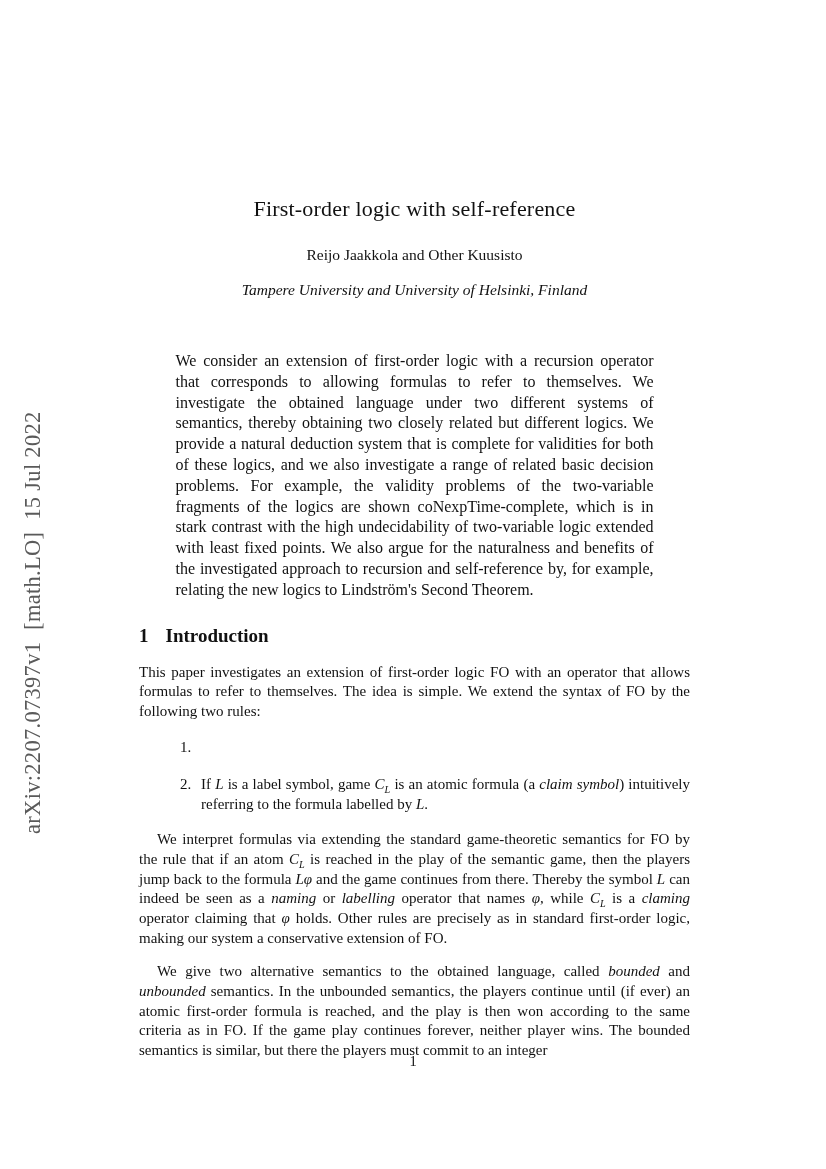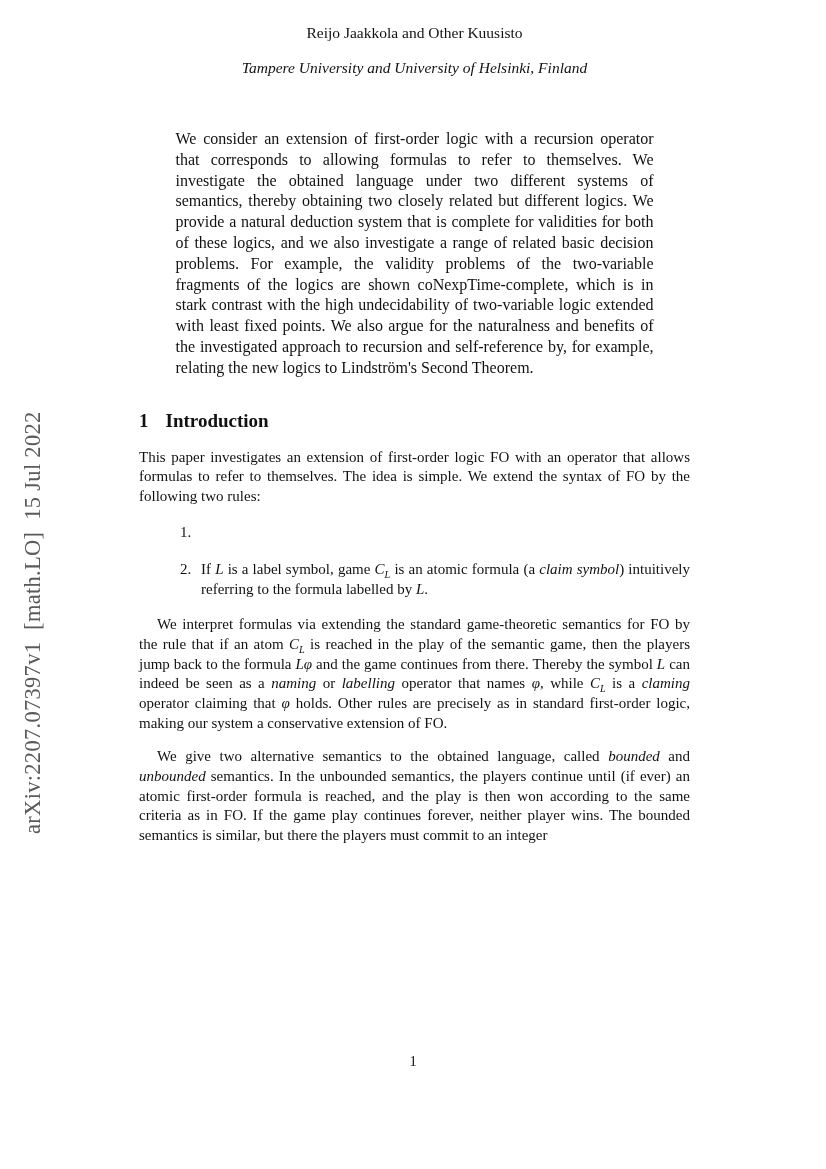--- a/index.html
+++ b/index.html
@@ -60,21 +60,21 @@
     font-weight: bold;
     font-size: 14.5px;
   }
   .abstract-text {
     margin-top: 12px;
     font-size: 16px;
     line-height: 1.3;
     text-align: justify;
   }
   .section-heading {
-    margin-top: 31px;
+    margin-top: 24px;
     font-size: 19px;
     font-weight: bold;
   }
   .section-heading .sec-num { margin-right: 17px; }
   .para {
     font-size: 15px;
     line-height: 1.31;
     text-align: justify;
     margin-top: 13px;
   }
@@ -107,20 +107,21 @@
 </style>
 </head>
 <body>
 
 <div class="page">
 
   <div class="arxiv-strip">arXiv:2207.07397v1  [math.LO]  15 Jul 2022</div>
 
   <div class="content">
 
+    <h1 class="title">First-order logic with self-reference</h1>
 
     <div class="authors">Reijo Jaakkola and Other Kuusisto</div>
 
     <div class="affiliation">Tampere University and University of Helsinki, Finland</div>
 
     <div class="abstract">
       <p class="abstract-text">We consider an extension of first-order logic with a recursion operator that corresponds to allowing formulas to refer to themselves. We investigate the obtained language under two different systems of semantics, thereby obtaining two closely related but different logics. We provide a natural deduction system that is complete for validities for both of these logics, and we also investigate a range of related basic decision problems. For example, the validity problems of the two-variable fragments of the logics are shown coNexpTime-complete, which is in stark contrast with the high undecidability of two-variable logic extended with least fixed points. We also argue for the naturalness and benefits of the investigated approach to recursion and self-reference by, for example, relating the new logics to Lindström's Second Theorem.</p>
     </div>
 
     <h2 class="section-heading">

